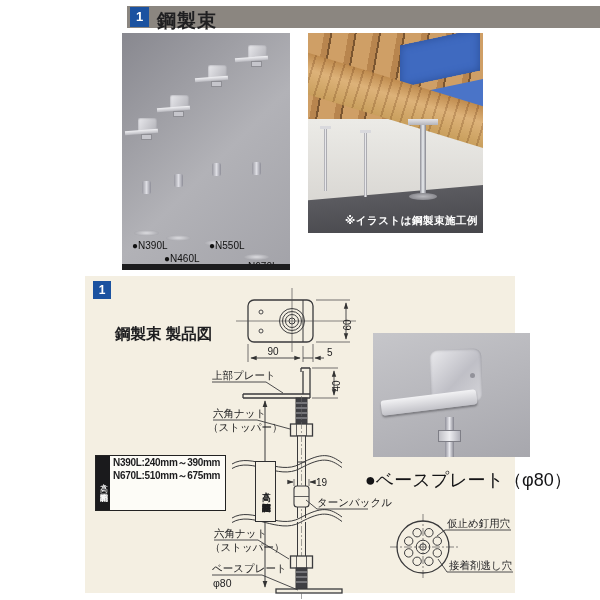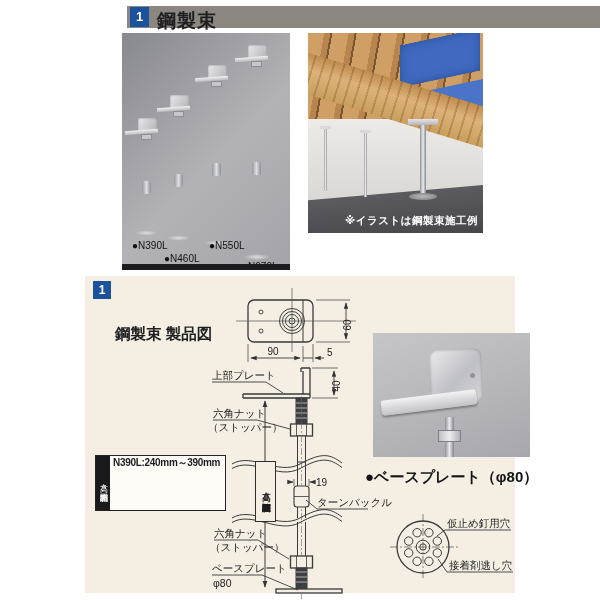--- a/index.html
+++ b/index.html
@@ -73,21 +73,21 @@
   .face{position:absolute;left:57px;top:16px;width:52px;height:54px;border-radius:8px;transform:rotate(-2deg);
       background:linear-gradient(135deg,#ebebee,#bfbfc6 55%,#d6d6da);box-shadow:inset 0 0 3px #8a8a90;}
   .hole{position:absolute;left:97px;top:40px;width:5px;height:5px;border-radius:50%;background:#92929a;}
   .shelf2{position:absolute;left:8px;top:62px;width:96px;height:15px;border-radius:3px;transform:rotate(-7deg);
       background:linear-gradient(#f2f2f4,#c2c2c8);box-shadow:0 2px 2px rgba(40,40,45,.4);}
   .rod2{position:absolute;left:72px;top:84px;width:9px;height:40px;
       background:linear-gradient(90deg,#90909a,#e9e9ee 50%,#83838d);}
   .nut2{position:absolute;left:65px;top:97px;width:23px;height:12px;border:1px solid #7e7e86;box-sizing:border-box;
       background:linear-gradient(90deg,#c0c0c6,#ededf0 50%,#b2b2ba);}
 
-  .bheading{left:365px;top:468px;font-size:15px;font-weight:bold;color:#141416;}
+  .bheading{left:365px;top:468px;font-size:18px;font-weight:normal;color:#141416;}
 </style>
 </head>
 <body>
 
 <div class="abs s1bar"></div>
 <div class="abs badge b1">1</div>
 <div class="abs t1">鋼製束</div>
 
 <div class="abs photoL">
   <div class="post" style="--x:20px;--top:85px;--h:115px;left:20px;top:85px;">
@@ -298,20 +298,21 @@
   <text class="dlabel" x="447" y="527">仮止め釘用穴</text>
   <text class="dlabel" x="449" y="569">接着剤逃し穴</text>
 </svg>
 
 <div class="abs rangebox">高さ調整範囲</div>
 
 <div class="abs spec">
   <div class="spech">高さ調整範囲</div>
   <div class="specrows">
     <div class="specrow">N390L:240mm～390mm</div>
+    <div class="specrow">N670L:510mm～675mm</div>
   </div>
 </div>
 
 <div class="abs photoT">
   <div class="rod2"></div>
   <div class="nut2"></div>
   <div class="face"></div>
   <div class="hole"></div>
   <div class="shelf2"></div>
 </div>

